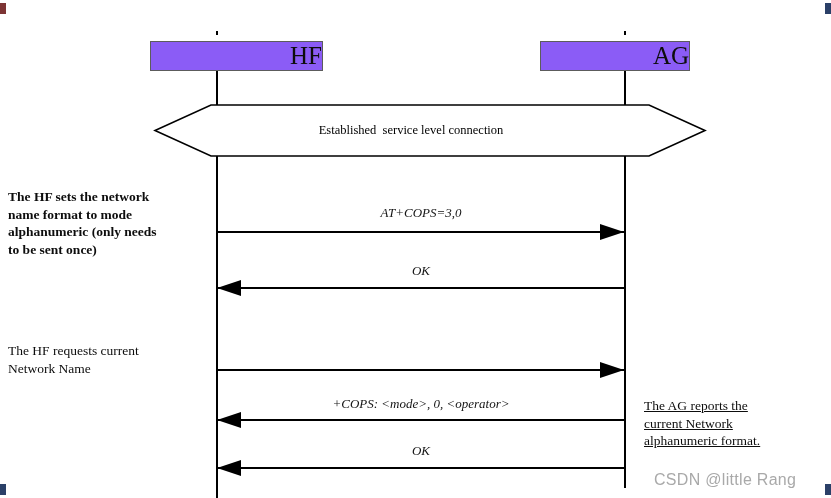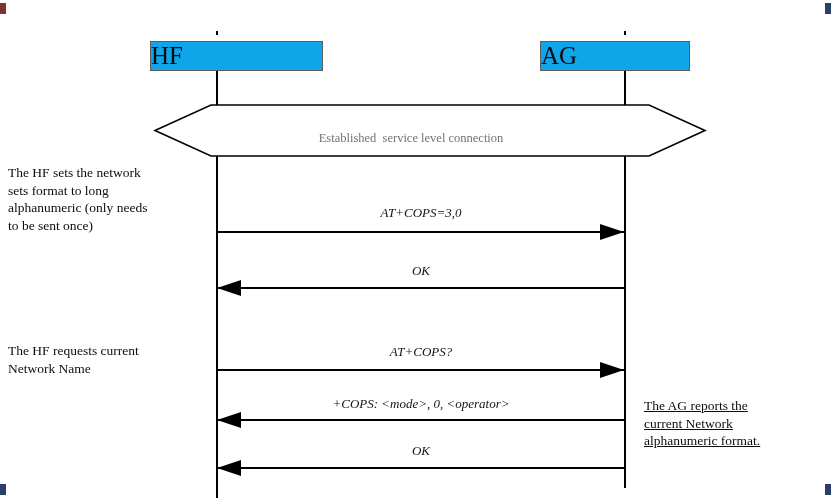--- a/index.html
+++ b/index.html
@@ -9,38 +9,38 @@
     background:#ffffff;
     overflow:hidden;
     font-family:"Liberation Serif","DejaVu Serif",serif;
     color:#111111;
   }
   
   .actor-box{
     position:absolute;
     top:41px;height:30px;
     border:1.5px solid #5c5c5c;
-    background:#0ea5e9;
+    background:#8b5cf6;
     box-sizing:border-box;
-    text-align:left;
+    text-align:right;
     font-size:25px;line-height:27px;
     color:#0d0d0d;
     z-index:2;
   }
   
   .lifeline{position:absolute;width:2px;background:#000000;z-index:1;}
   .stub{position:absolute;width:2px;height:4px;background:#000000;}
   
   #banner{position:absolute;left:153px;top:104px;width:554px;height:53px;z-index:3;}
   #banner svg{display:block;}
   #banner .banner-label{
     position:absolute;left:0;top:0;width:100%;height:100%;
     display:flex;align-items:center;justify-content:center;
     padding-right:38px;box-sizing:border-box;
-    font-size:12.5px;white-space:pre;color:#737373;margin-top:8px;
+    font-size:12.5px;white-space:pre;color:#000000;
   }
   
   .msg-label{
     position:absolute;left:218px;width:406px;
     text-align:center;font-size:13px;color:#141414;
     white-space:pre;
     font-style:italic;
   }
   .msg-line{position:absolute;left:218px;width:406px;height:2px;background:#000000;}
   .head-right{
@@ -107,44 +107,44 @@
   </div>
 
   <div class="msg-label" style="top:205px;">AT+COPS=3,0</div>
   <div class="msg-line" style="top:231px;"></div>
   <div class="head-right" style="left:600px;top:224px;"></div>
 
   <div class="msg-label" style="top:263px;">OK</div>
   <div class="msg-line" style="top:287px;"></div>
   <div class="head-left" style="left:217px;top:280px;"></div>
 
-  <div class="msg-label" style="top:344px;">AT+COPS?</div>
   <div class="msg-line" style="top:369px;"></div>
   <div class="head-right" style="left:600px;top:362px;"></div>
 
   <div class="msg-label" style="top:396px;">+COPS: &lt;mode&gt;, 0, &lt;operator&gt;</div>
   <div class="msg-line" style="top:419px;"></div>
   <div class="head-left" style="left:217px;top:412px;"></div>
 
   <div class="msg-label" style="top:443px;">OK</div>
   <div class="msg-line" style="top:467px;"></div>
   <div class="head-left" style="left:217px;top:460px;"></div>
 
-  <div class="note" style="left:8px;top:164px;">
+  <div class="note" style="left:8px;top:188px;font-weight:bold;">
     <div>The HF sets the network</div>
-    <div>sets format to long</div>
+    <div>name format to mode</div>
     <div>alphanumeric (only needs</div>
     <div>to be sent once)</div>
   </div>
 
   <div class="note" style="left:8px;top:342px;">
     <div>The HF requests current</div>
     <div>Network Name</div>
   </div>
 
   <div class="note" style="left:644px;top:397px;text-decoration:underline;">
     <div>The AG reports the</div>
     <div>current Network</div>
     <div>alphanumeric format.</div>
   </div>
 
+  <div id="watermark">CSDN @little Rang</div>
 
 </div>
 
 </body></html>

